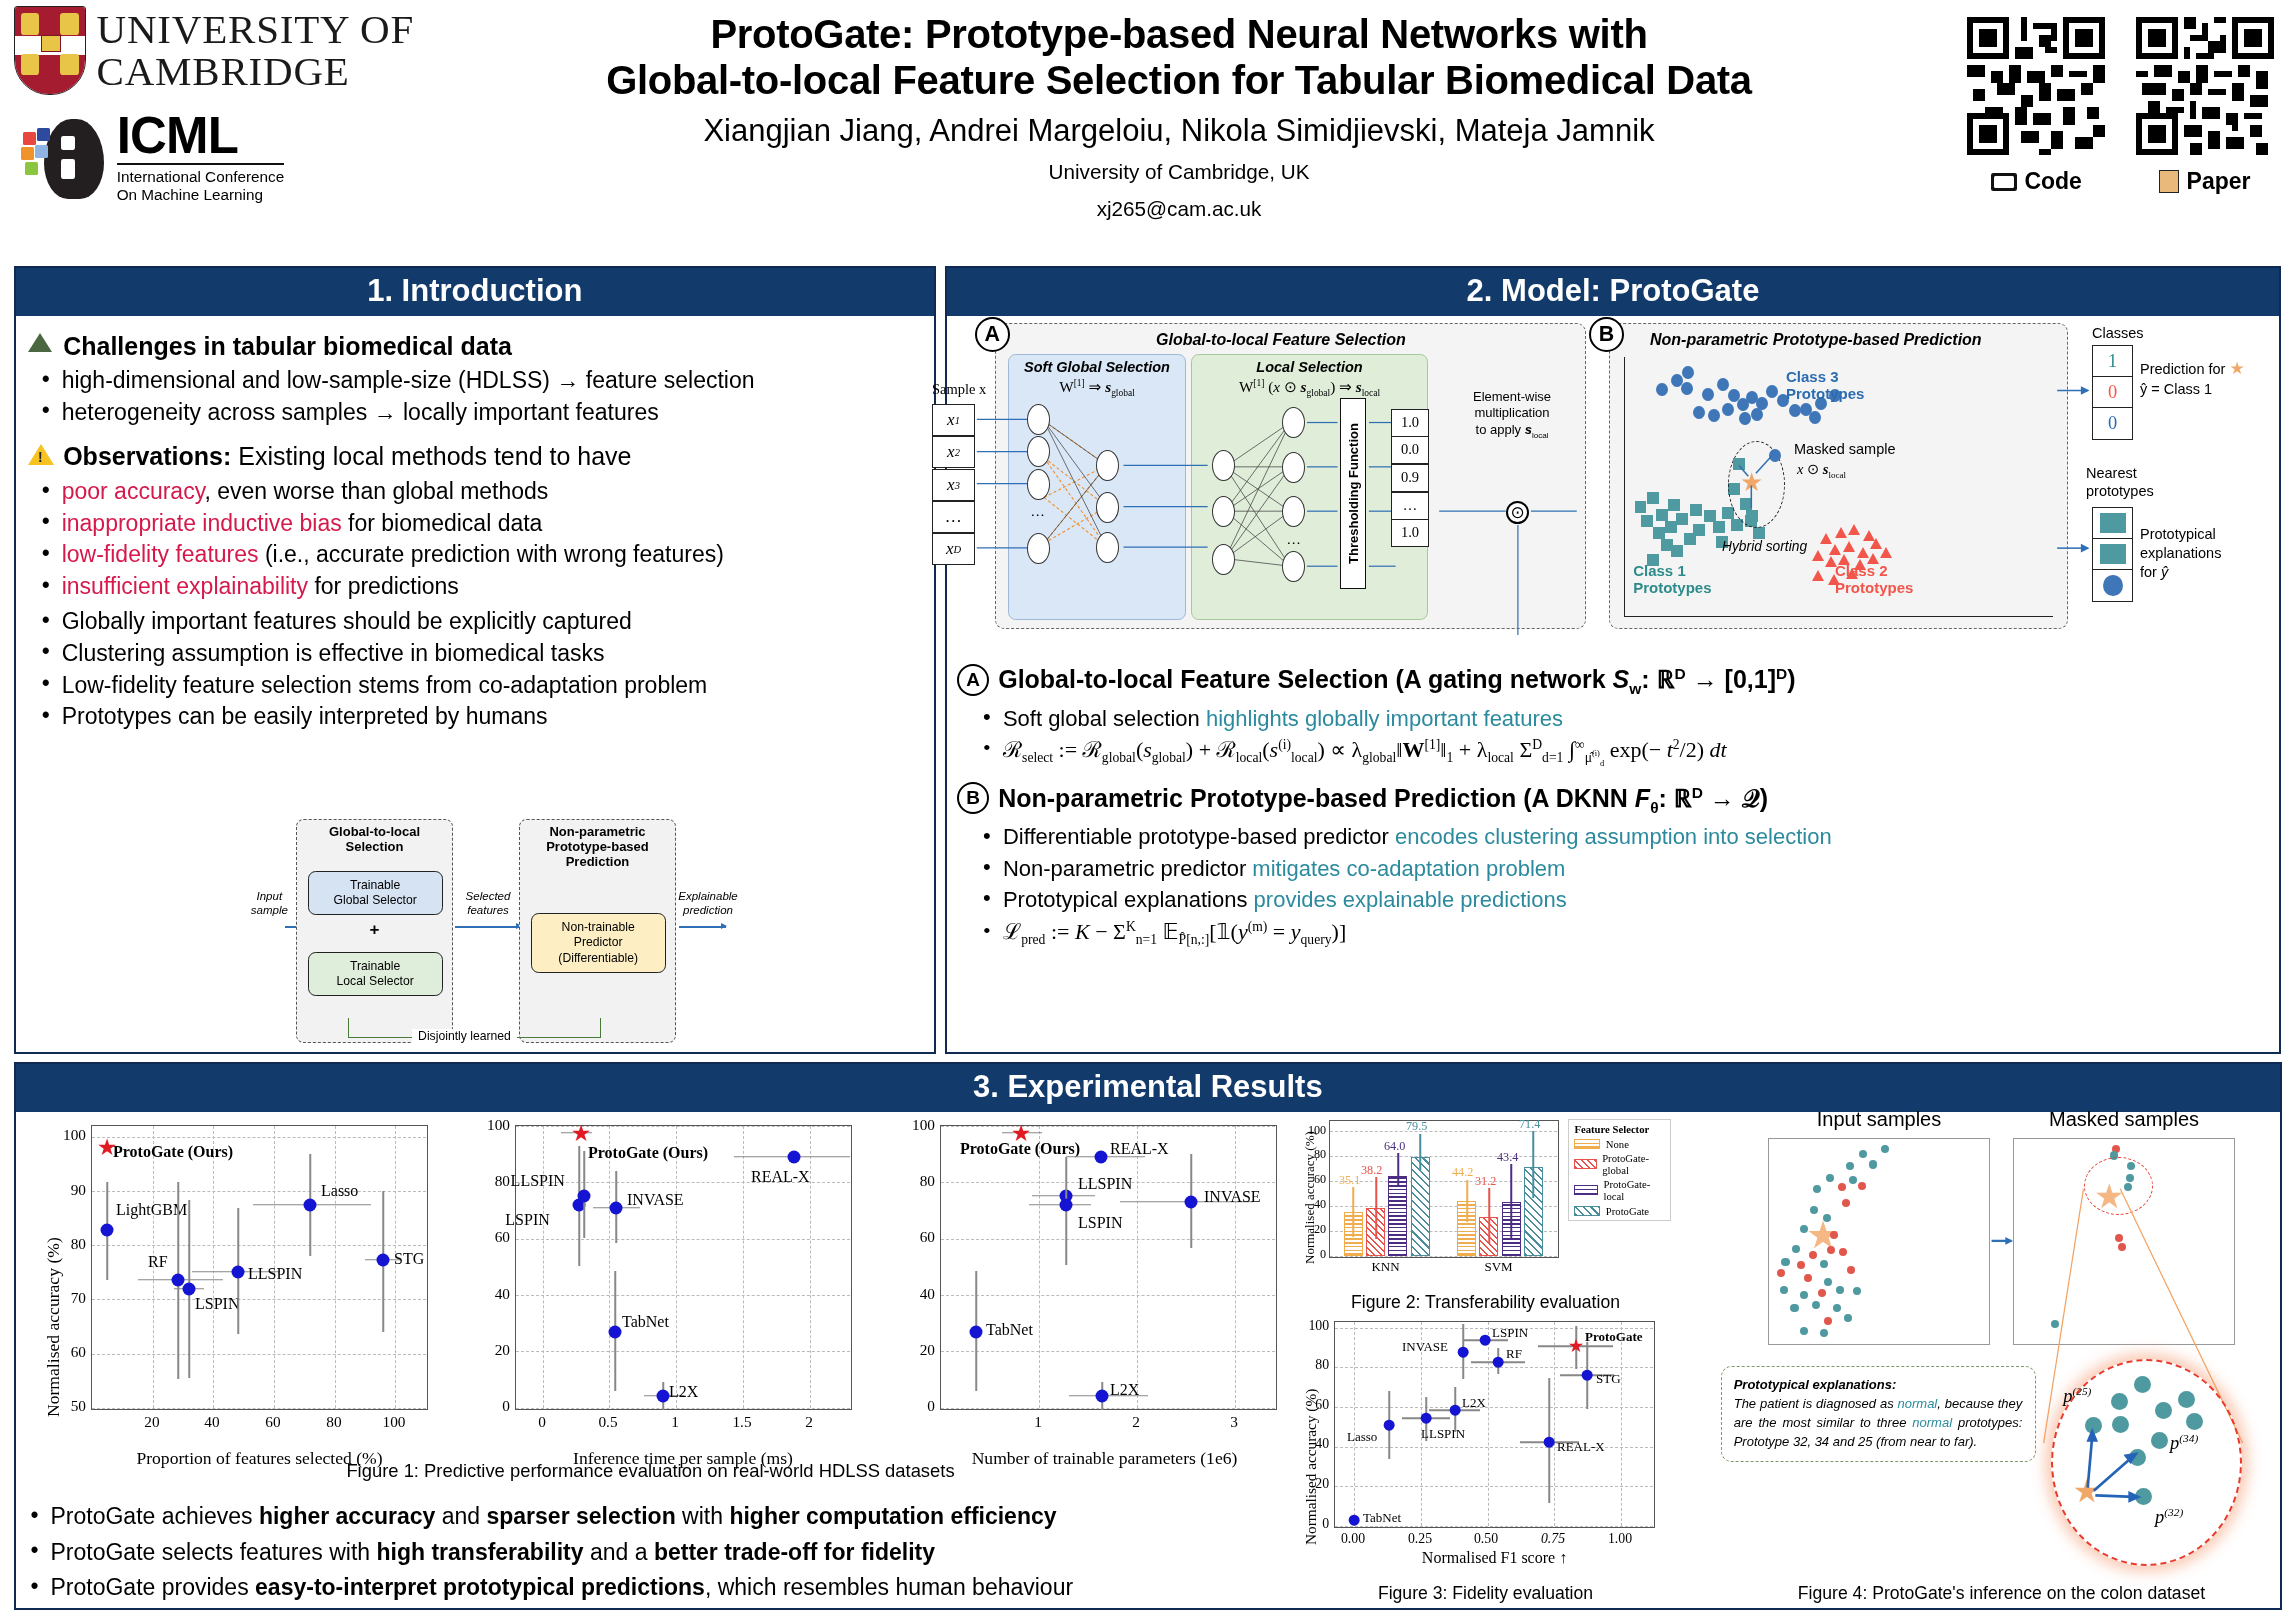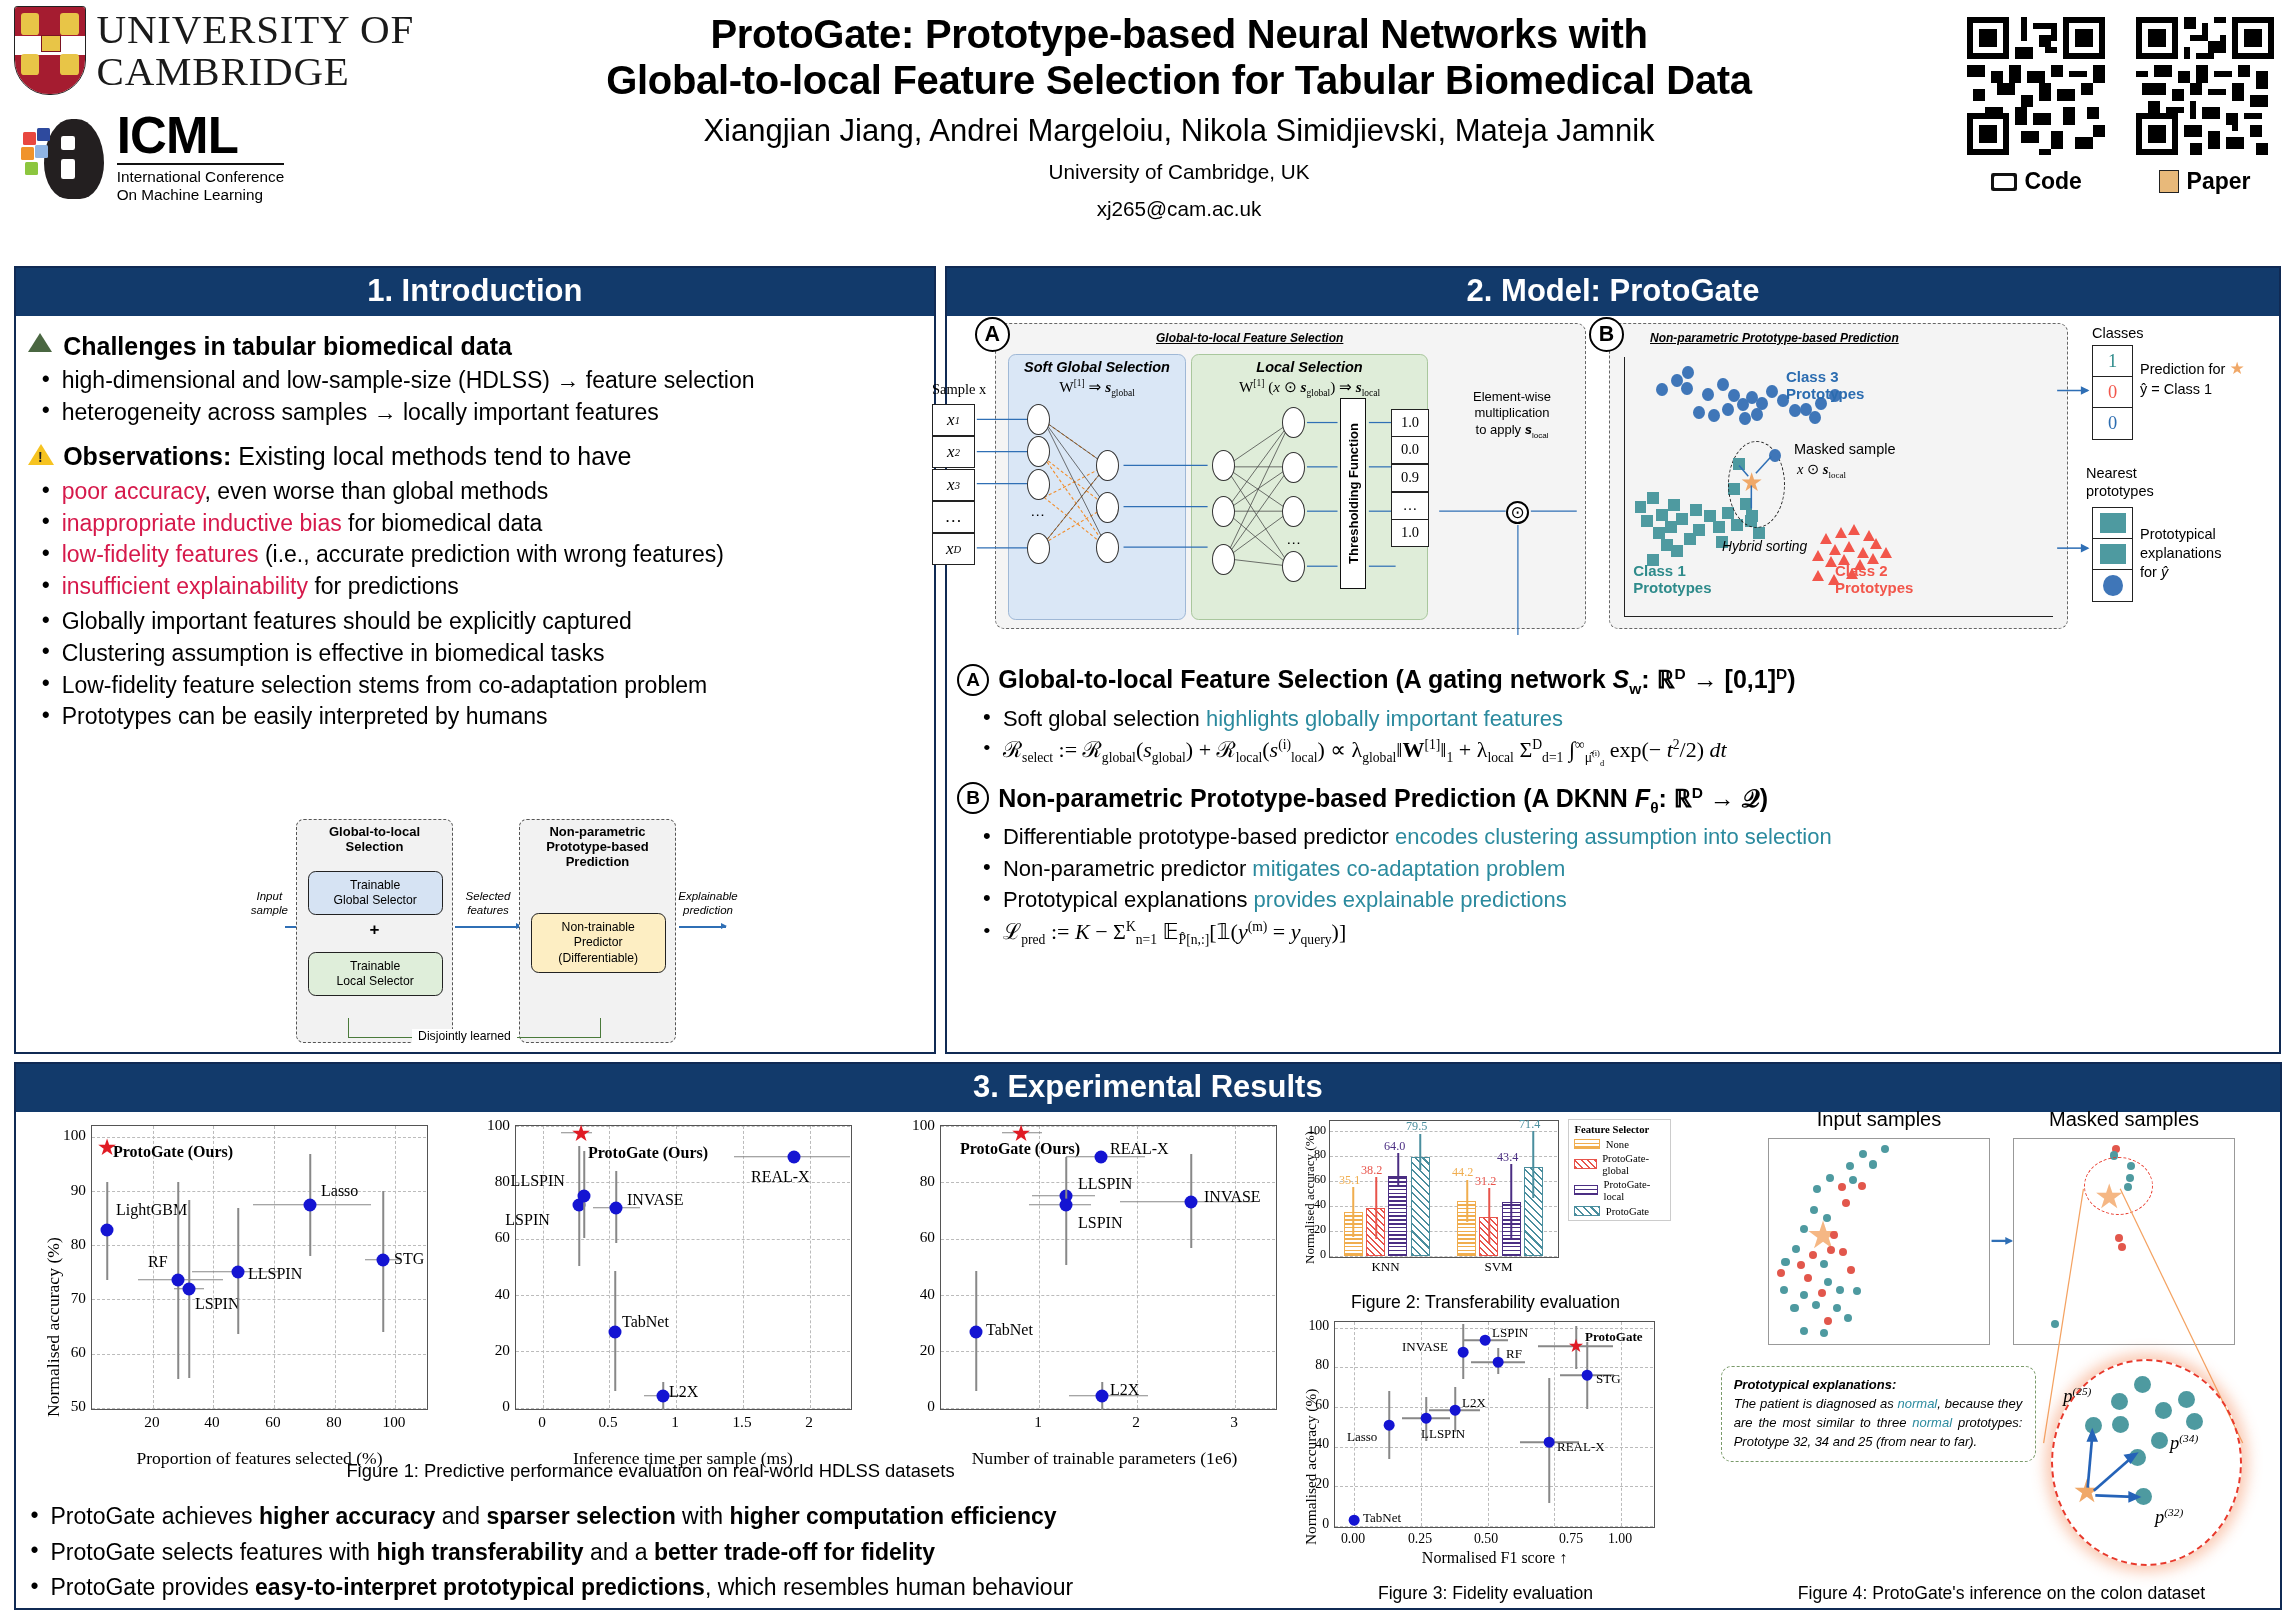--- a/index.html
+++ b/index.html
@@ -90,21 +90,21 @@
   .side-lab { position:absolute; font-style:italic; font-size:11.5px; line-height:1.2; text-align:center;}
   .arrow-h { position:absolute; height:1.5px; background:#2f6fb5; }
   .arrow-h::after{content:"";position:absolute;right:-0.8px;top:-3.1px;border-left:6.1px solid #2f6fb5;border-top:3.8px solid transparent;border-bottom:3.8px solid transparent;}
   .dj-line { position:absolute; border:1.5px solid #4a7a3a; border-top:none; }
   .dj-text { position:absolute; font-size:12.2px; background:#fff; padding:0 6.1px;}
 
   
   .model-fig { position:absolute; left:961px; top:314px; width:1309px; height:329px; }
   .fig-dash { position:absolute; border:1.5px dashed #666; background:#f4f4f4; border-radius:9.2px; }
   .circ-lab { position:absolute; width:35px; height:35px; border:2.3px solid #000; border-radius:50%; display:flex;align-items:center;justify-content:center;font-weight:bold;font-size:21.4px;background:#fff; z-index:5;}
-  .fig-title { position:absolute; font-weight:bold; font-style:italic; font-size:12px;text-decoration:underline; }
+  .fig-title { position:absolute; font-weight:bold; font-style:italic; font-size:16px; }
   .sub-pane { position:absolute; border-radius:7.7px; }
   .sub-pane-title { text-align:center; font-style:italic; font-size:14.5px; padding-top:3.8px; font-weight:600;}
   .formula-s { text-align:center; font-family:"Liberation Serif", serif; font-size:15.3px; padding-top:3.1px;}
   .xcell { position:absolute; border:1.1px solid #222; background:#fff; width:43px; height:32px; display:flex;align-items:center;justify-content:center; font-family:"Liberation Serif", serif; font-style:italic; font-size:17px;}
   .node { position:absolute; width:23px; height:31px; border:1.1px solid #333; border-radius:50%; background:#fff;}
   .vcell { position:absolute; border:1.1px solid #222; background:#fff; width:38px; height:27.6px; display:flex;align-items:center;justify-content:center;font-family:"Liberation Serif", serif; font-size:14.5px;}
   .thresh { position:absolute; border:1.5px solid #111; background:#fff; width:26px; height:191px; display:flex;align-items:center;justify-content:center;}
   .thresh span { transform:rotate(-90deg); white-space:nowrap; font-size:13px; font-weight:bold;}
   .elemw { position:absolute; font-size:13px; line-height:1.25; text-align:center;}
   .scatter-b { position:absolute; }
@@ -916,21 +916,21 @@
       <div class="dlab b" style="left: 250px; top: 6.9px; font-size: 13px;">ProtoGate</div>
       <div class="eb-v" style="left: 252px; top: 20px; height: 67px;"></div>
       <div class="eb-h" style="left: 225px; top: 53px; width: 54px;"></div>
       <div class="pt" style="left: 252px; top: 53px; width: 10.7px; height: 10.7px;"></div>
       <div class="dlab" style="left: 261px; top: 49px; font-size: 13px;">STG</div>
     </div>
   <div class="axname" style="left:40px; top:234px; width:321px; font-size:16px;">Normalised F1 score ↑</div>
 <div class="tick" style="left: 42px; top: 216px; width: 34px; text-align: center; font-size: 13.8px;">0.00</div>
     <div class="tick" style="left: 109px; top: 216px; width: 34px; text-align: center; font-size: 13.8px;">0.25</div>
     <div class="tick" style="left: 175px; top: 216px; width: 34px; text-align: center; font-size: 13.8px;">0.50</div>
-    <div class="tick" style="left: 260px; top: 216px; width: 34px; text-align: center; font-size: 13.8px;">0.75</div>
+    <div class="tick" style="left: 242px; top: 216px; width: 34px; text-align: center; font-size: 13.8px; font-style: italic;">0.75</div>
     <div class="tick" style="left: 309px; top: 216px; width: 34px; text-align: center; font-size: 13.8px;">1.00</div>
     <div class="tick" style="left: 3.1px; top: 201px; width: 32px; text-align: right; font-size: 13.8px;">0</div>
     <div class="tick" style="left: 3.1px; top: 161px; width: 32px; text-align: right; font-size: 13.8px;">20</div>
     <div class="tick" style="left: 3.1px; top: 121px; width: 32px; text-align: right; font-size: 13.8px;">40</div>
     <div class="tick" style="left: 3.1px; top: 82px; width: 32px; text-align: right; font-size: 13.8px;">60</div>
     <div class="tick" style="left: 3.1px; top: 42px; width: 32px; text-align: right; font-size: 13.8px;">80</div>
     <div class="tick" style="left: 3.1px; top: 2.9px; width: 32px; text-align: right; font-size: 13.8px;">100</div>
   </div>
 <div class="figcap" style="left:1294px; top:1583px; width:383px; font-size:17.6px;">Figure 3: Fidelity evaluation</div>
 

